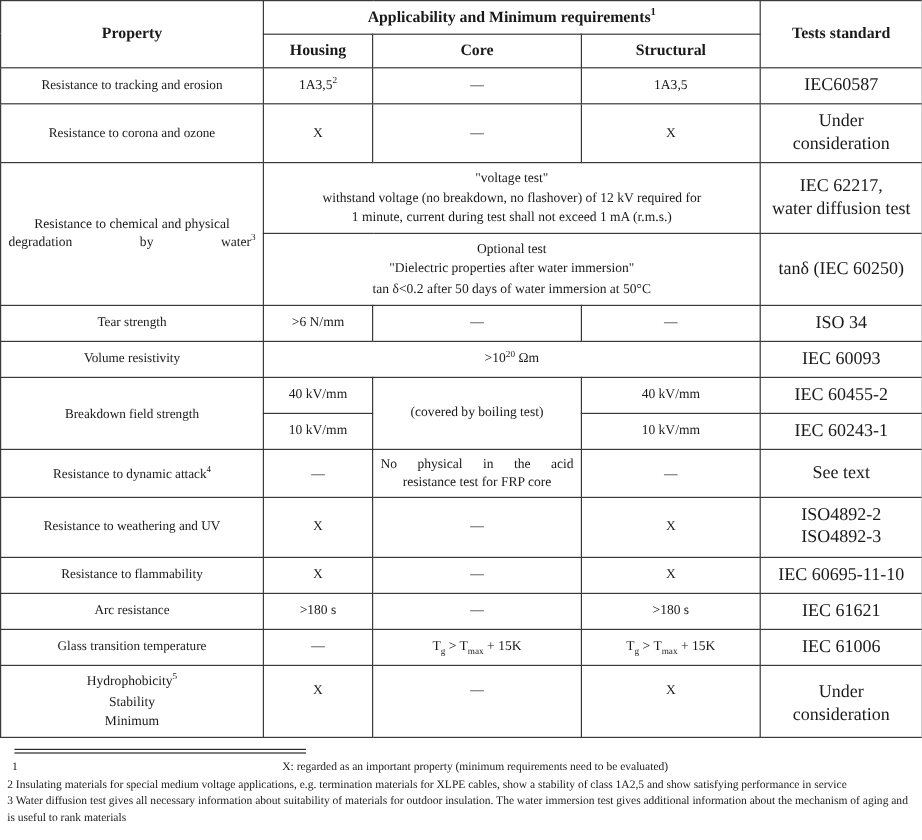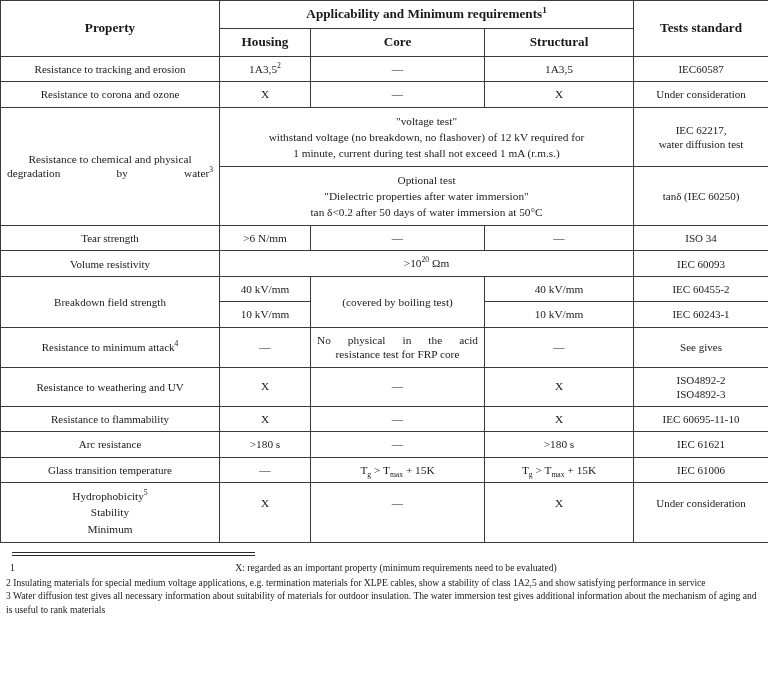--- a/index.html
+++ b/index.html
@@ -52,21 +52,21 @@
   .col-std   { width: 135px; }
 
   td.prop, td.std {
     text-align: left;
     padding-left: 7px;
   }
   td.prop {
     font-size: 11px;
   }
   td.std {
-    font-size: 11px;
+    font-size: 15px;
     padding-left: 8px;
   }
   td.justify {
     text-align: justify;
     text-align-last: justify;
     padding-left: 7px;
     padding-right: 7px;
   }
   td.justify-core {
     text-align: justify;
@@ -209,28 +209,28 @@
         <td class="std">IEC 60455-2</td>
       </tr>
 
       <tr>
         <td>10 kV/mm</td>
         <td>10 kV/mm</td>
         <td class="std">IEC 60243-1</td>
       </tr>
 
       <tr>
-        <td class="prop"><span>Resistance to minimum attack</span><sup>4</sup></td>
+        <td class="prop"><span>Resistance to dynamic attack</span><sup>4</sup></td>
         <td>—</td>
         <td class="justify-core">
           <div>No physical in the acid</div>
           <div style="text-align-last:center">resistance test for FRP core</div>
         </td>
         <td>—</td>
-        <td class="std">See gives</td>
+        <td class="std">See text</td>
       </tr>
 
       <tr>
         <td class="prop">Resistance to weathering and UV</td>
         <td>X</td>
         <td>—</td>
         <td>X</td>
         <td class="std">
           <div>ISO4892-2</div>
           <div>ISO4892-3</div>

